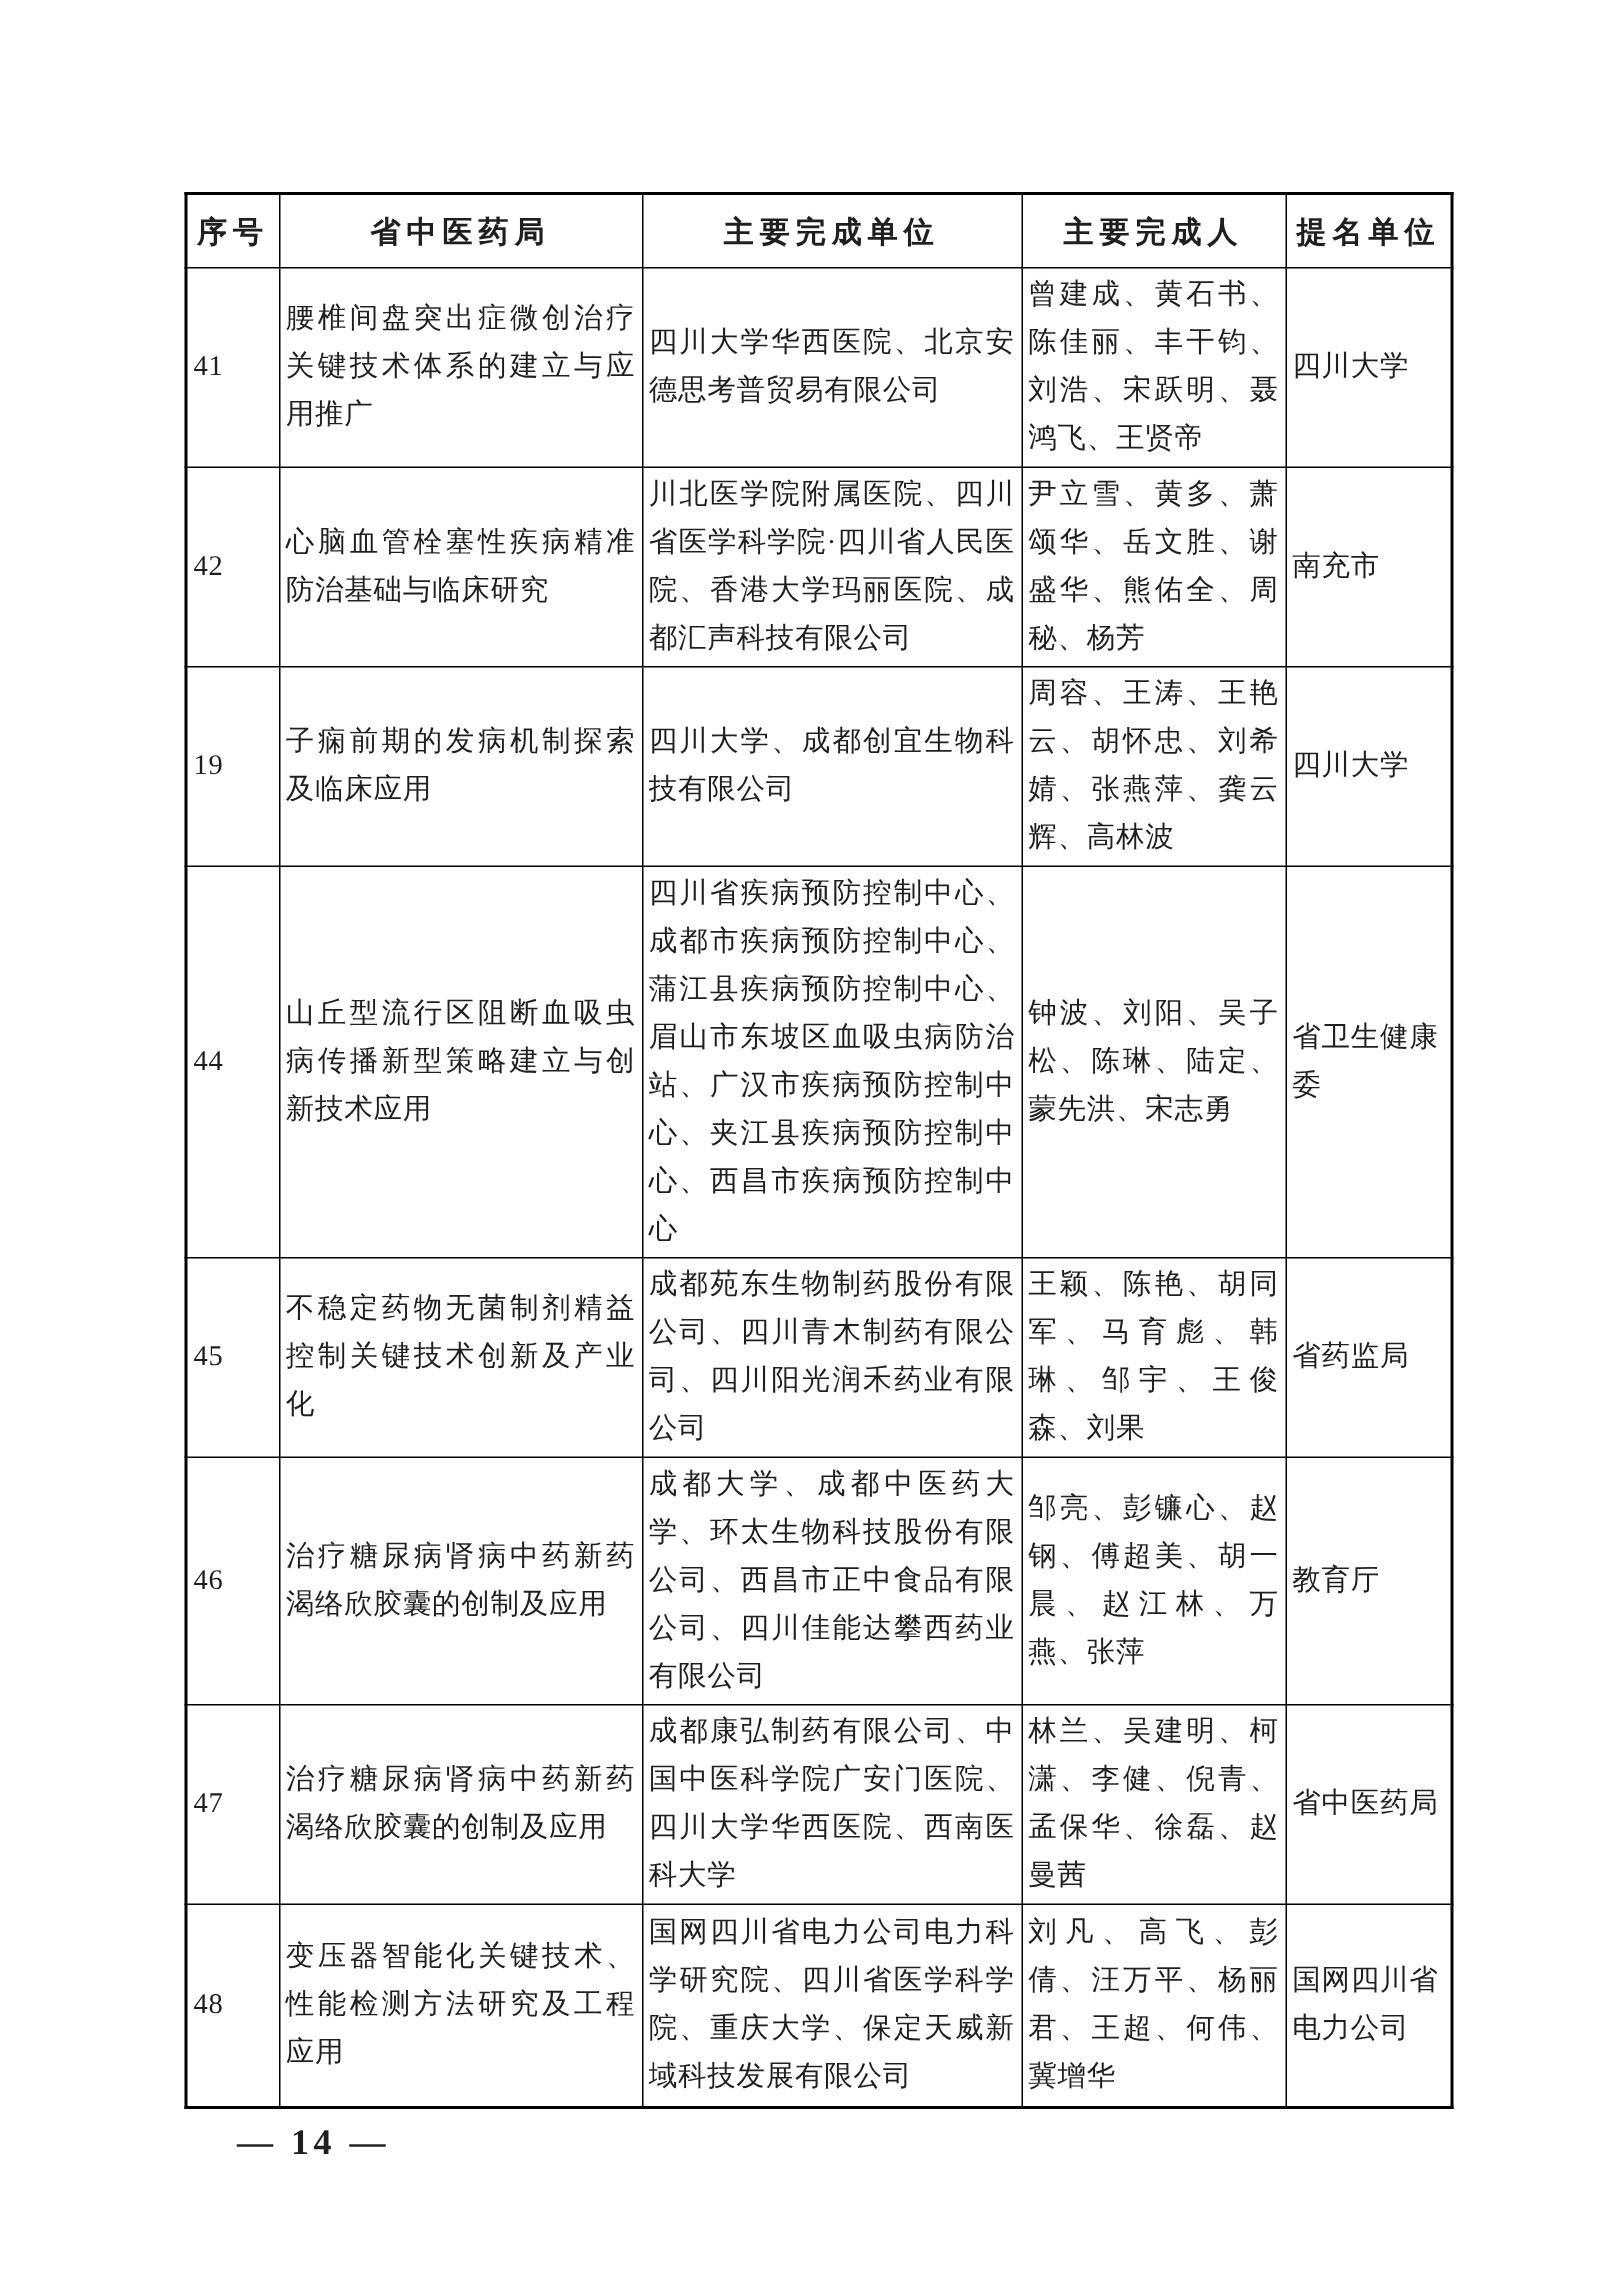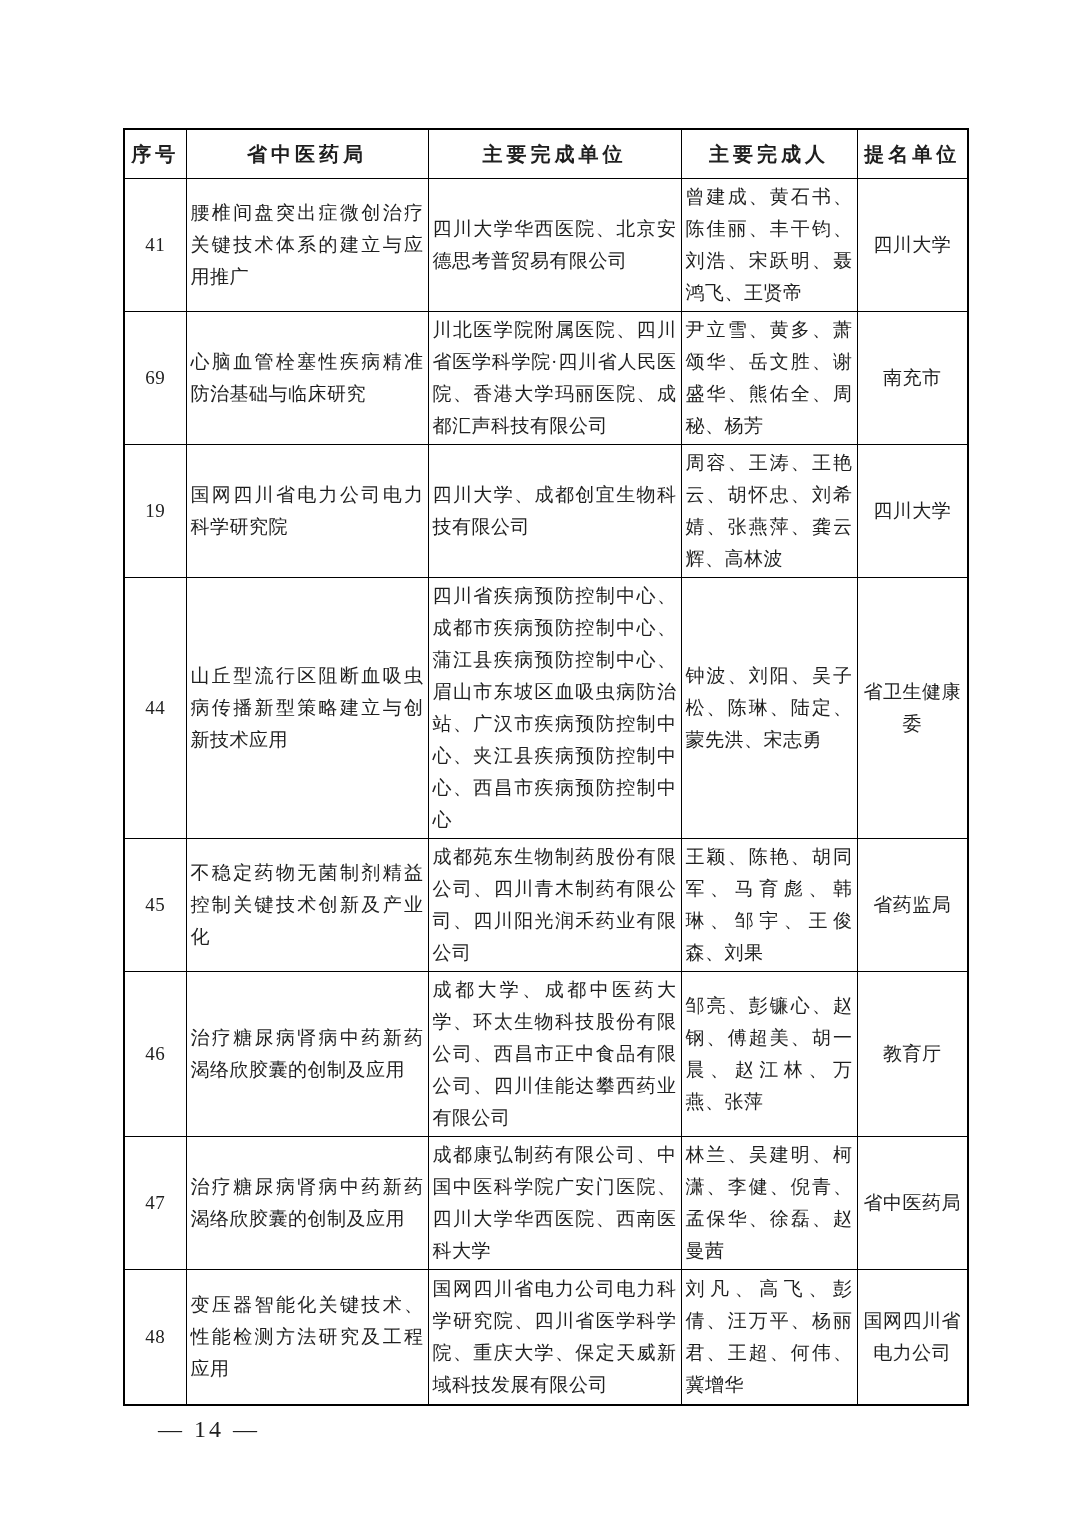--- a/index.html
+++ b/index.html
@@ -39,41 +39,42 @@
     height: 48px;
     padding: 0 2px;
   }
   table.awards td {
     font-size: 19px;
     line-height: 32px;
     padding: 2px 4px;
     letter-spacing: 0.5px;
   }
   td.c-no, td.c-nominator {
-    text-align: center;
+    text-align: left;
   }
   td.c-project, td.c-units, td.c-people {
     text-align: justify;
   }
   
   tbody tr:nth-child(1) { height: 132px; }
   tbody tr:nth-child(2) { height: 130px; }
   tbody tr:nth-child(3) { height: 128px; }
   tbody tr:nth-child(4) { height: 227px; }
   tbody tr:nth-child(5) { height: 120px; }
   tbody tr:nth-child(6) { height: 133px; }
   tbody tr:nth-child(7) { height: 122px; }
   tbody tr:nth-child(8) { height: 135px; }
   .page-footer {
     position: absolute;
     left: 158px;
     top: 1416px;
     font-size: 24px;
     letter-spacing: 3px;
     color: #1f1f1f;
+    font-weight: bold;
   }
 </style>
 </head>
 <body>
 
 <div class="page">
 
   <table class="awards">
     <colgroup>
       <col style="width:62px">
@@ -93,29 +94,29 @@
     </thead>
     <tbody>
       <tr>
         <td class="c-no">41</td>
         <td class="c-project">腰椎间盘突出症微创治疗关键技术体系的建立与应用推广</td>
         <td class="c-units">四川大学华西医院、北京安德思考普贸易有限公司</td>
         <td class="c-people">曾建成、黄石书、陈佳丽、丰干钧、刘浩、宋跃明、聂鸿飞、王贤帝</td>
         <td class="c-nominator">四川大学</td>
       </tr>
       <tr>
-        <td class="c-no">69</td>
+        <td class="c-no">42</td>
         <td class="c-project">心脑血管栓塞性疾病精准防治基础与临床研究</td>
         <td class="c-units">川北医学院附属医院、四川省医学科学院·四川省人民医院、香港大学玛丽医院、成都汇声科技有限公司</td>
         <td class="c-people">尹立雪、黄多、萧颂华、岳文胜、谢盛华、熊佑全、周秘、杨芳</td>
         <td class="c-nominator">南充市</td>
       </tr>
       <tr>
         <td class="c-no">19</td>
-        <td class="c-project">国网四川省电力公司电力科学研究院</td>
+        <td class="c-project">子痫前期的发病机制探索及临床应用</td>
         <td class="c-units">四川大学、成都创宜生物科技有限公司</td>
         <td class="c-people">周容、王涛、王艳云、胡怀忠、刘希婧、张燕萍、龚云辉、高林波</td>
         <td class="c-nominator">四川大学</td>
       </tr>
       <tr>
         <td class="c-no">44</td>
         <td class="c-project">山丘型流行区阻断血吸虫病传播新型策略建立与创新技术应用</td>
         <td class="c-units">四川省疾病预防控制中心、成都市疾病预防控制中心、蒲江县疾病预防控制中心、眉山市东坡区血吸虫病防治站、广汉市疾病预防控制中心、夹江县疾病预防控制中心、西昌市疾病预防控制中心</td>
         <td class="c-people">钟波、刘阳、吴子松、陈琳、陆定、蒙先洪、宋志勇</td>
         <td class="c-nominator">省卫生健康委</td>

